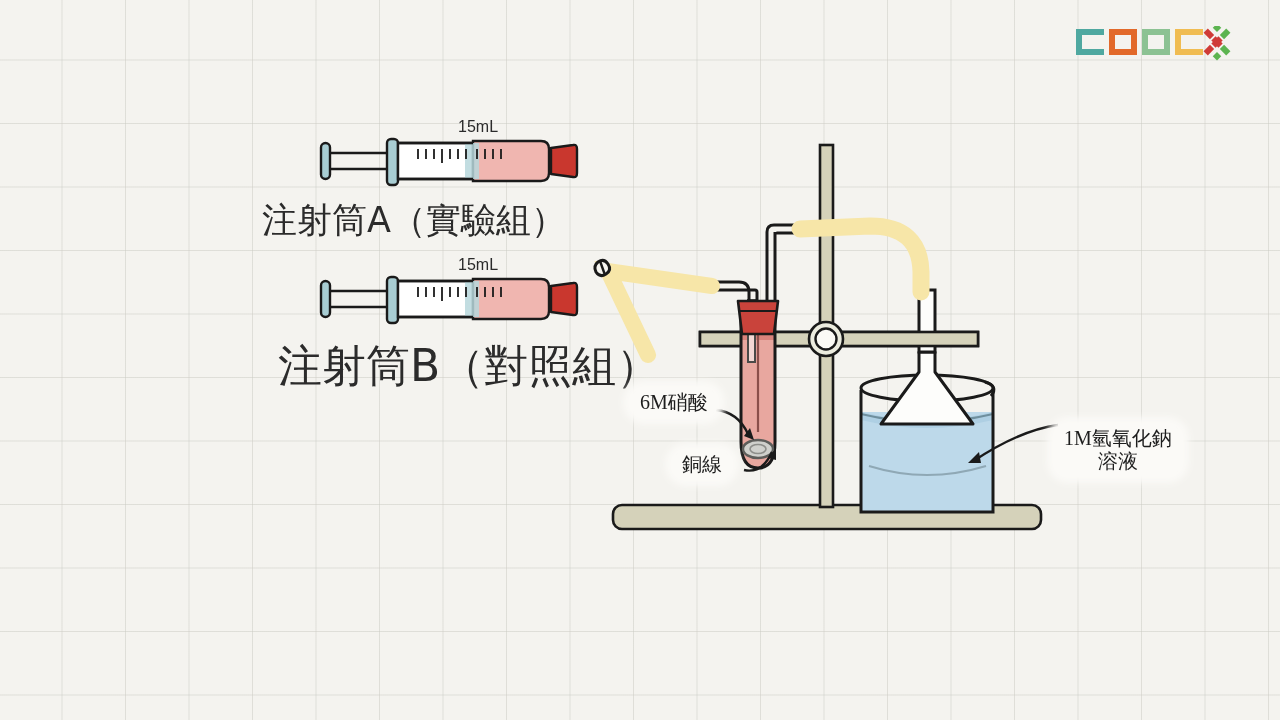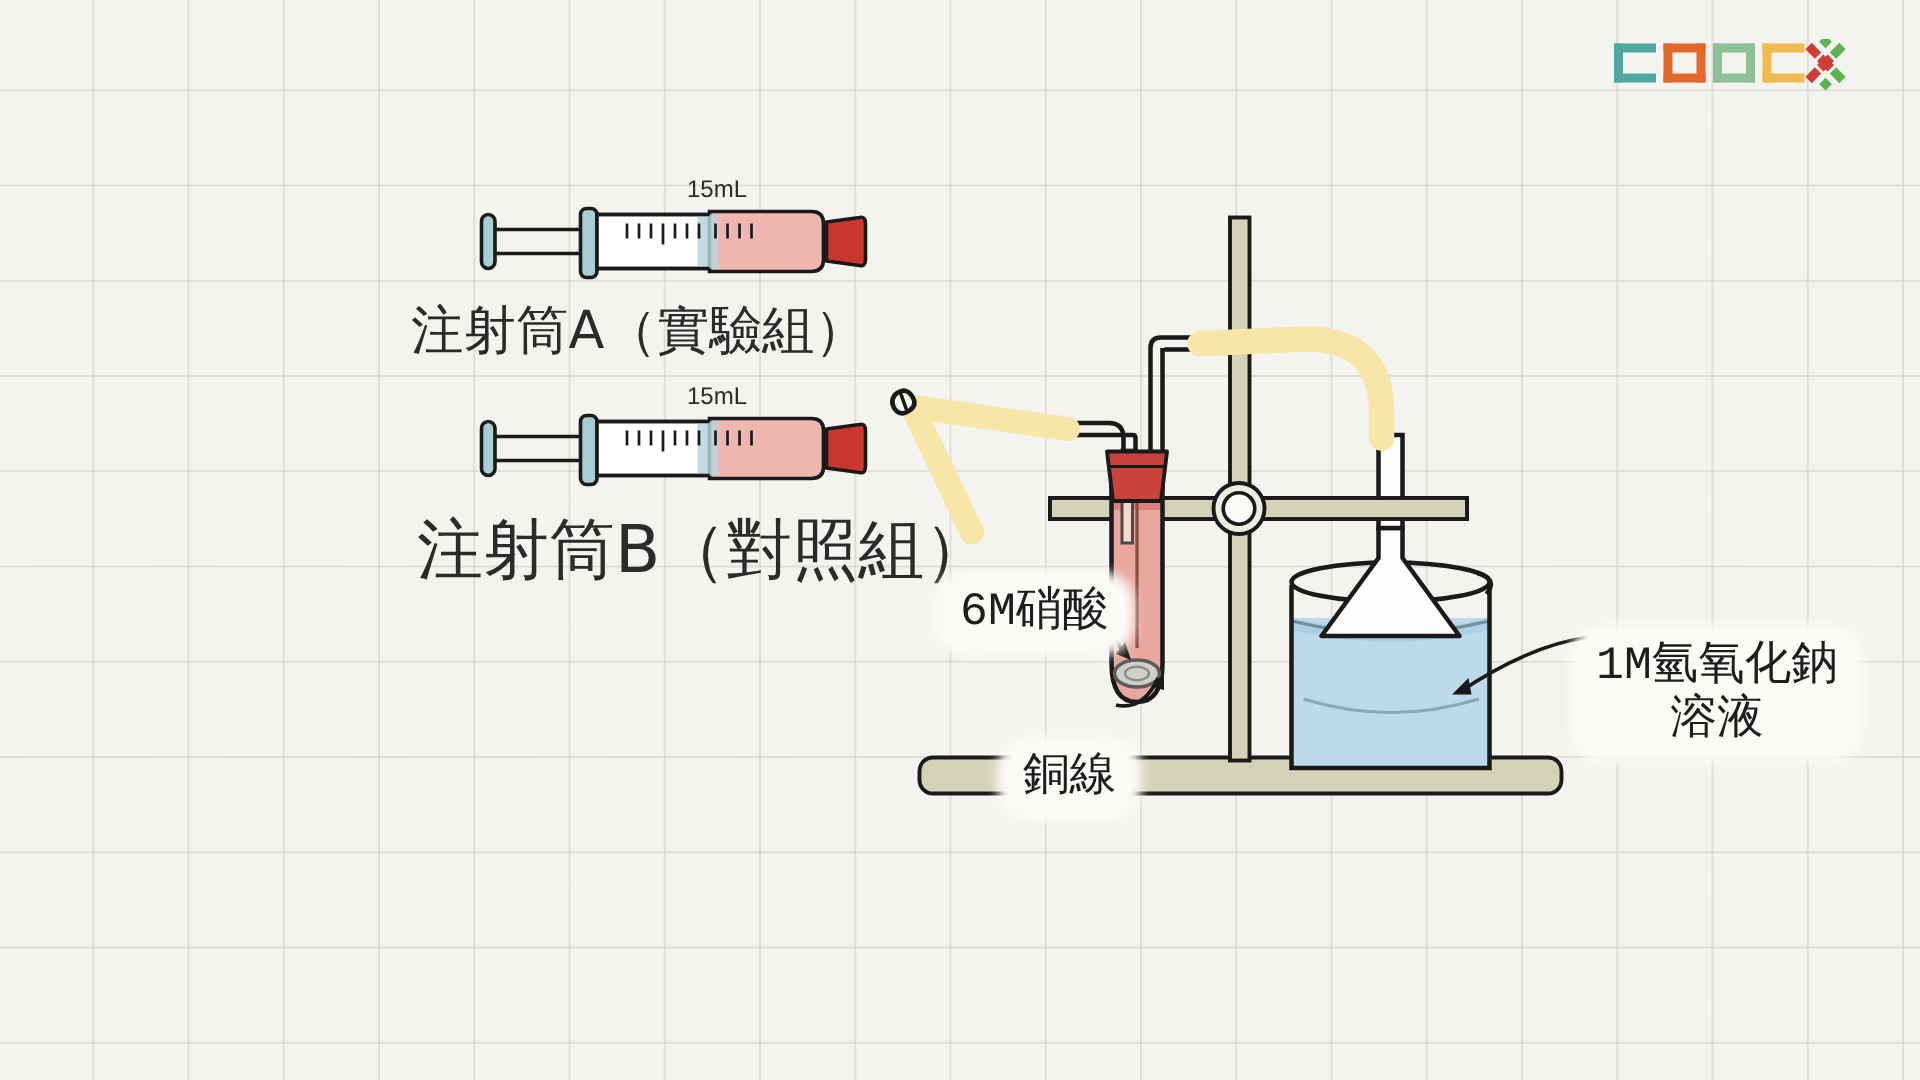--- a/index.html
+++ b/index.html
@@ -36,21 +36,21 @@
     height: 40px;
   }
   
   .cjk {
     position: absolute;
     font-family: "DejaVu Sans", "Liberation Sans", sans-serif;
     color: #2b2b2b;
     white-space: nowrap;
   }
   #syringe-a-label {
-    left: 274px;
+    left: 262px;
     top: 197px;
     font-size: 35px;
     letter-spacing: 0px;
   }
   #syringe-b-label {
     left: 278px;
     top: 337px;
     font-size: 44px;
     letter-spacing: 0px;
   }
@@ -58,33 +58,33 @@
     position: absolute;
     font-size: 16px;
     color: #2b2b2b;
     font-family: "Liberation Sans", sans-serif;
   }
   #vol-a { left: 458px; top: 118px; }
   #vol-b { left: 458px; top: 256px; }
 
   .callout {
     position: absolute;
-    font-family: Liberation Mono, monospace;
-    font-size: 31px;
+    font-family: Liberation Serif, serif;
+    font-size: 20px;
     color: #1d1d1d;
     background: #fbfaf7;
     border-radius: 14px;
     padding: 3px 10px;
     white-space: nowrap;
     box-shadow: 0 0 7px 7px #fbfaf7;
     text-align: center;
     line-height: 1.15;
   }
   #callout-acid { left: 630px; top: 388px; }
-  #callout-copper { left: 672px; top: 450px; margin-top: 48px; }
+  #callout-copper { left: 672px; top: 450px; }
   #callout-naoh { left: 1054px; top: 393px; margin-top: 31px; }
 </style>
 </head>
 <body>
 
 <div id="stage">
 
   <div id="logo">
     <svg width="170" height="40" viewBox="0 0 170 40">
 

